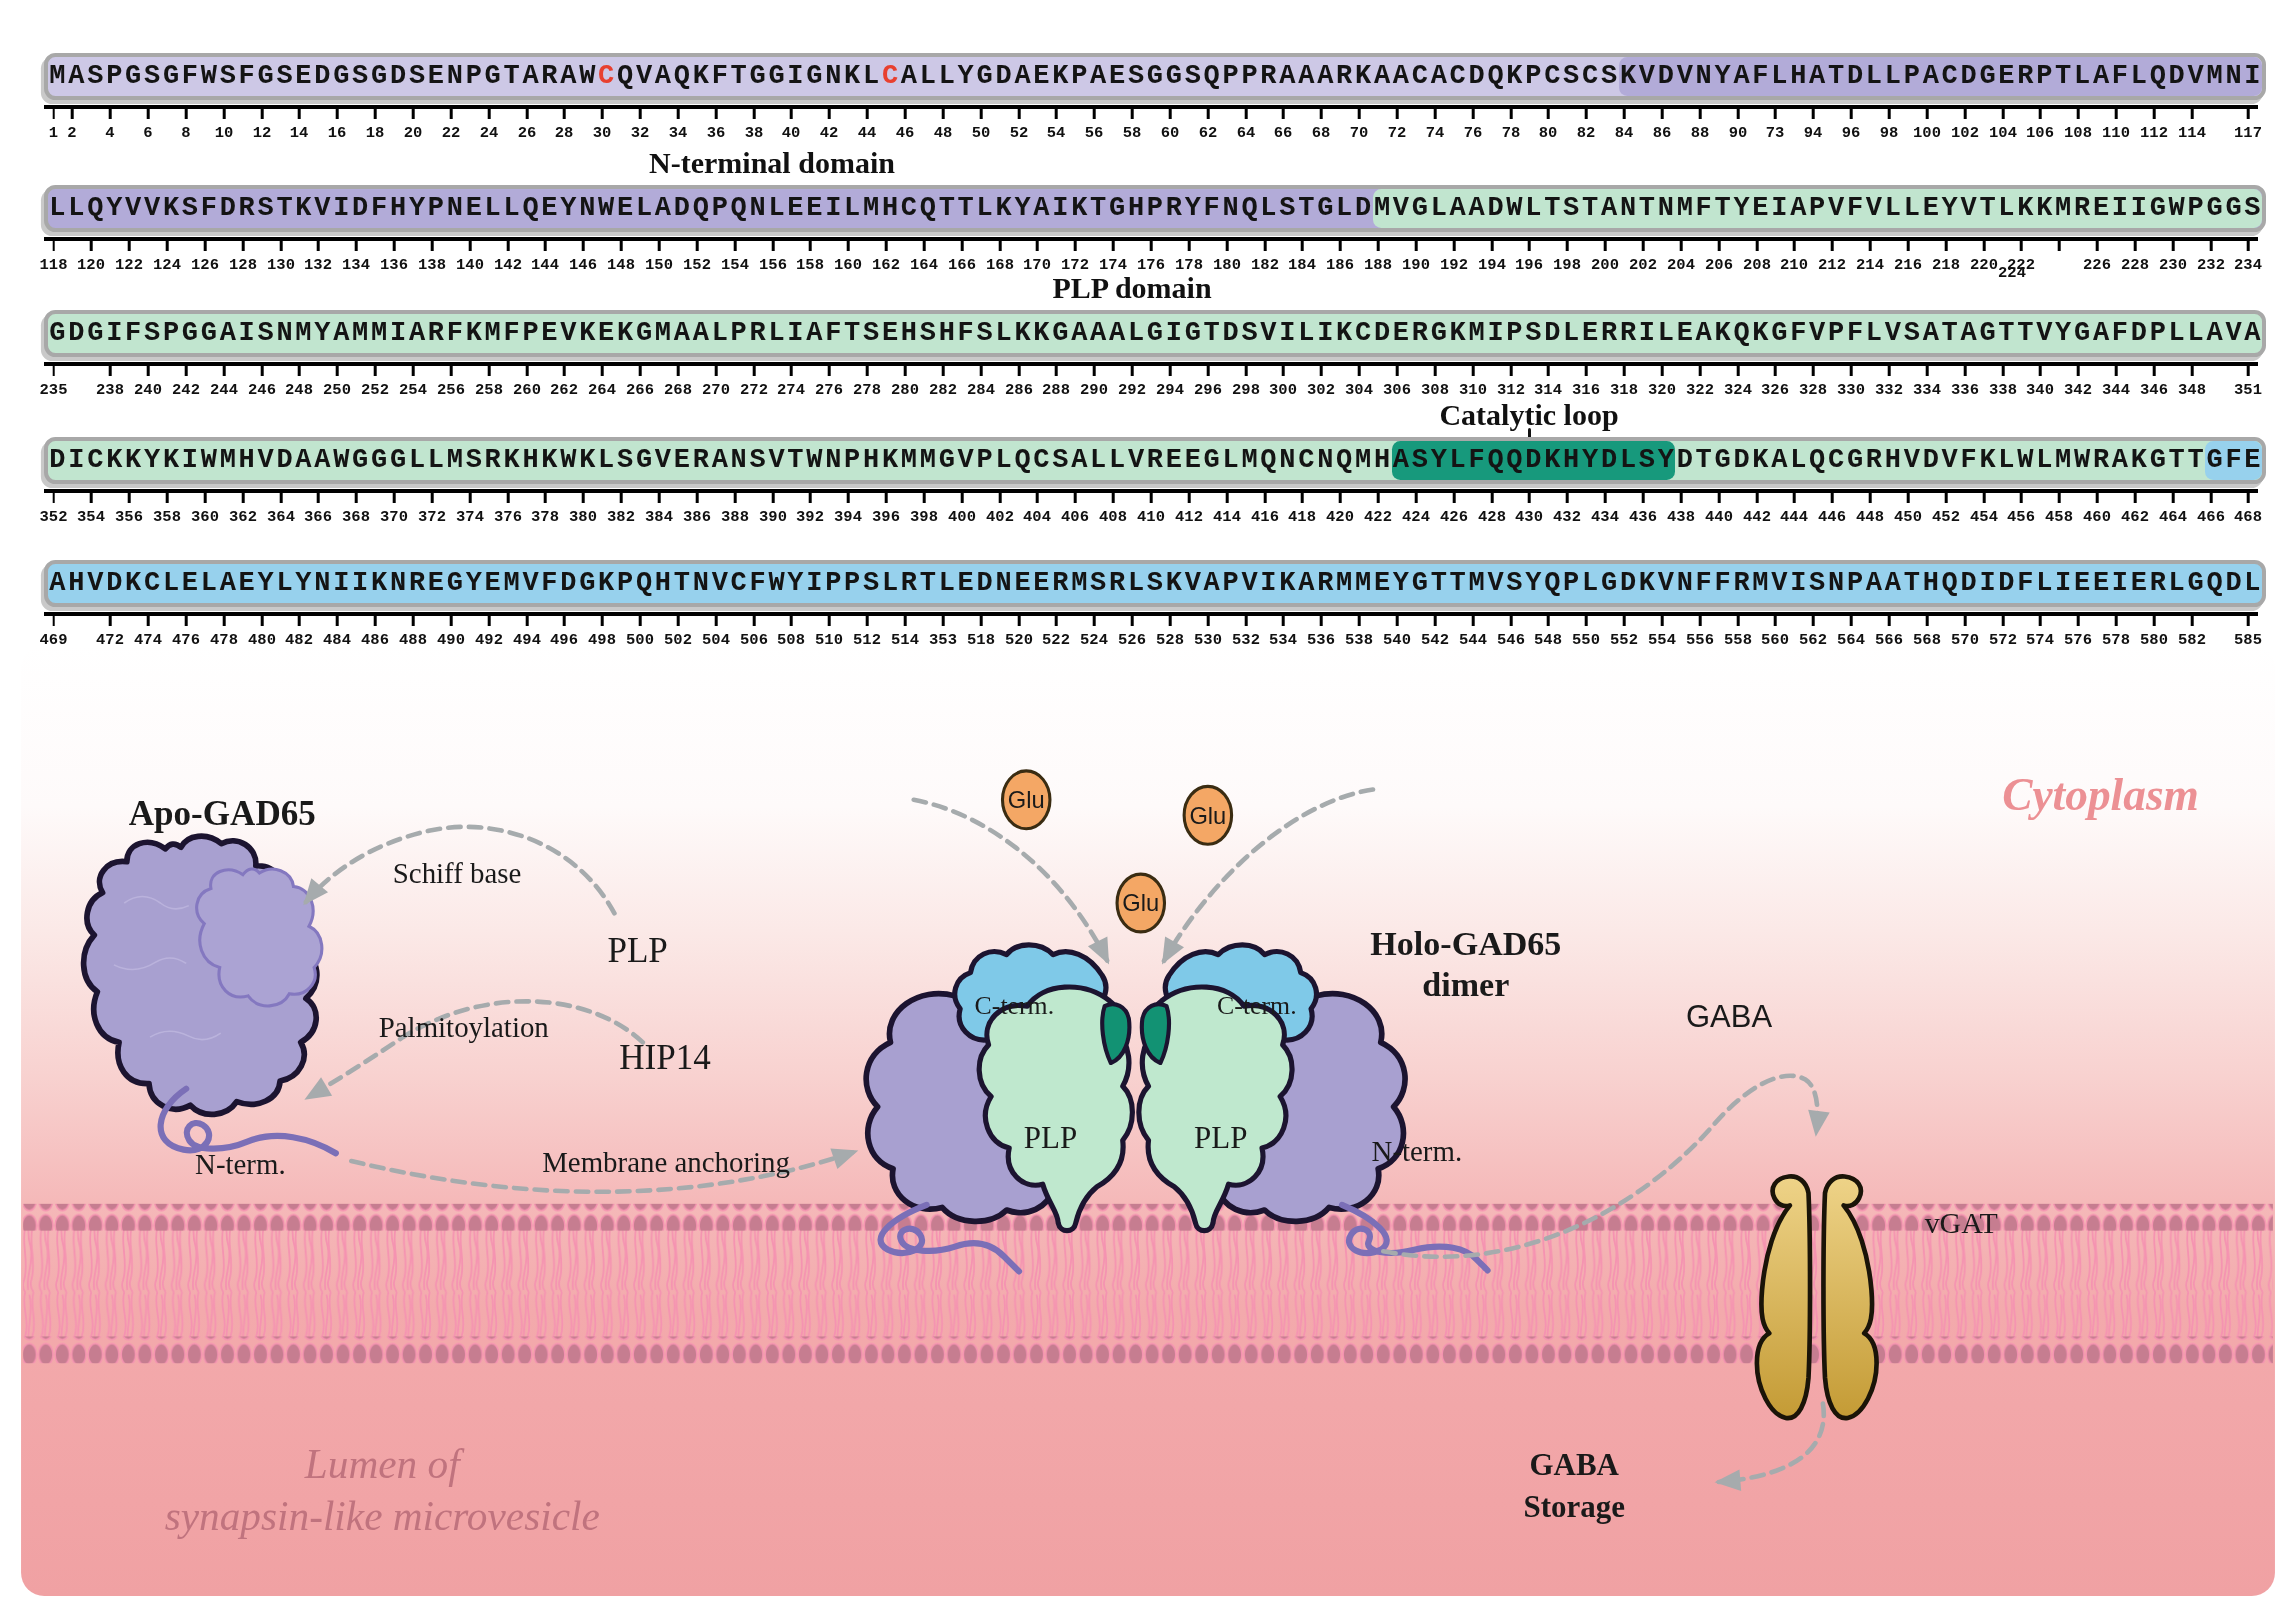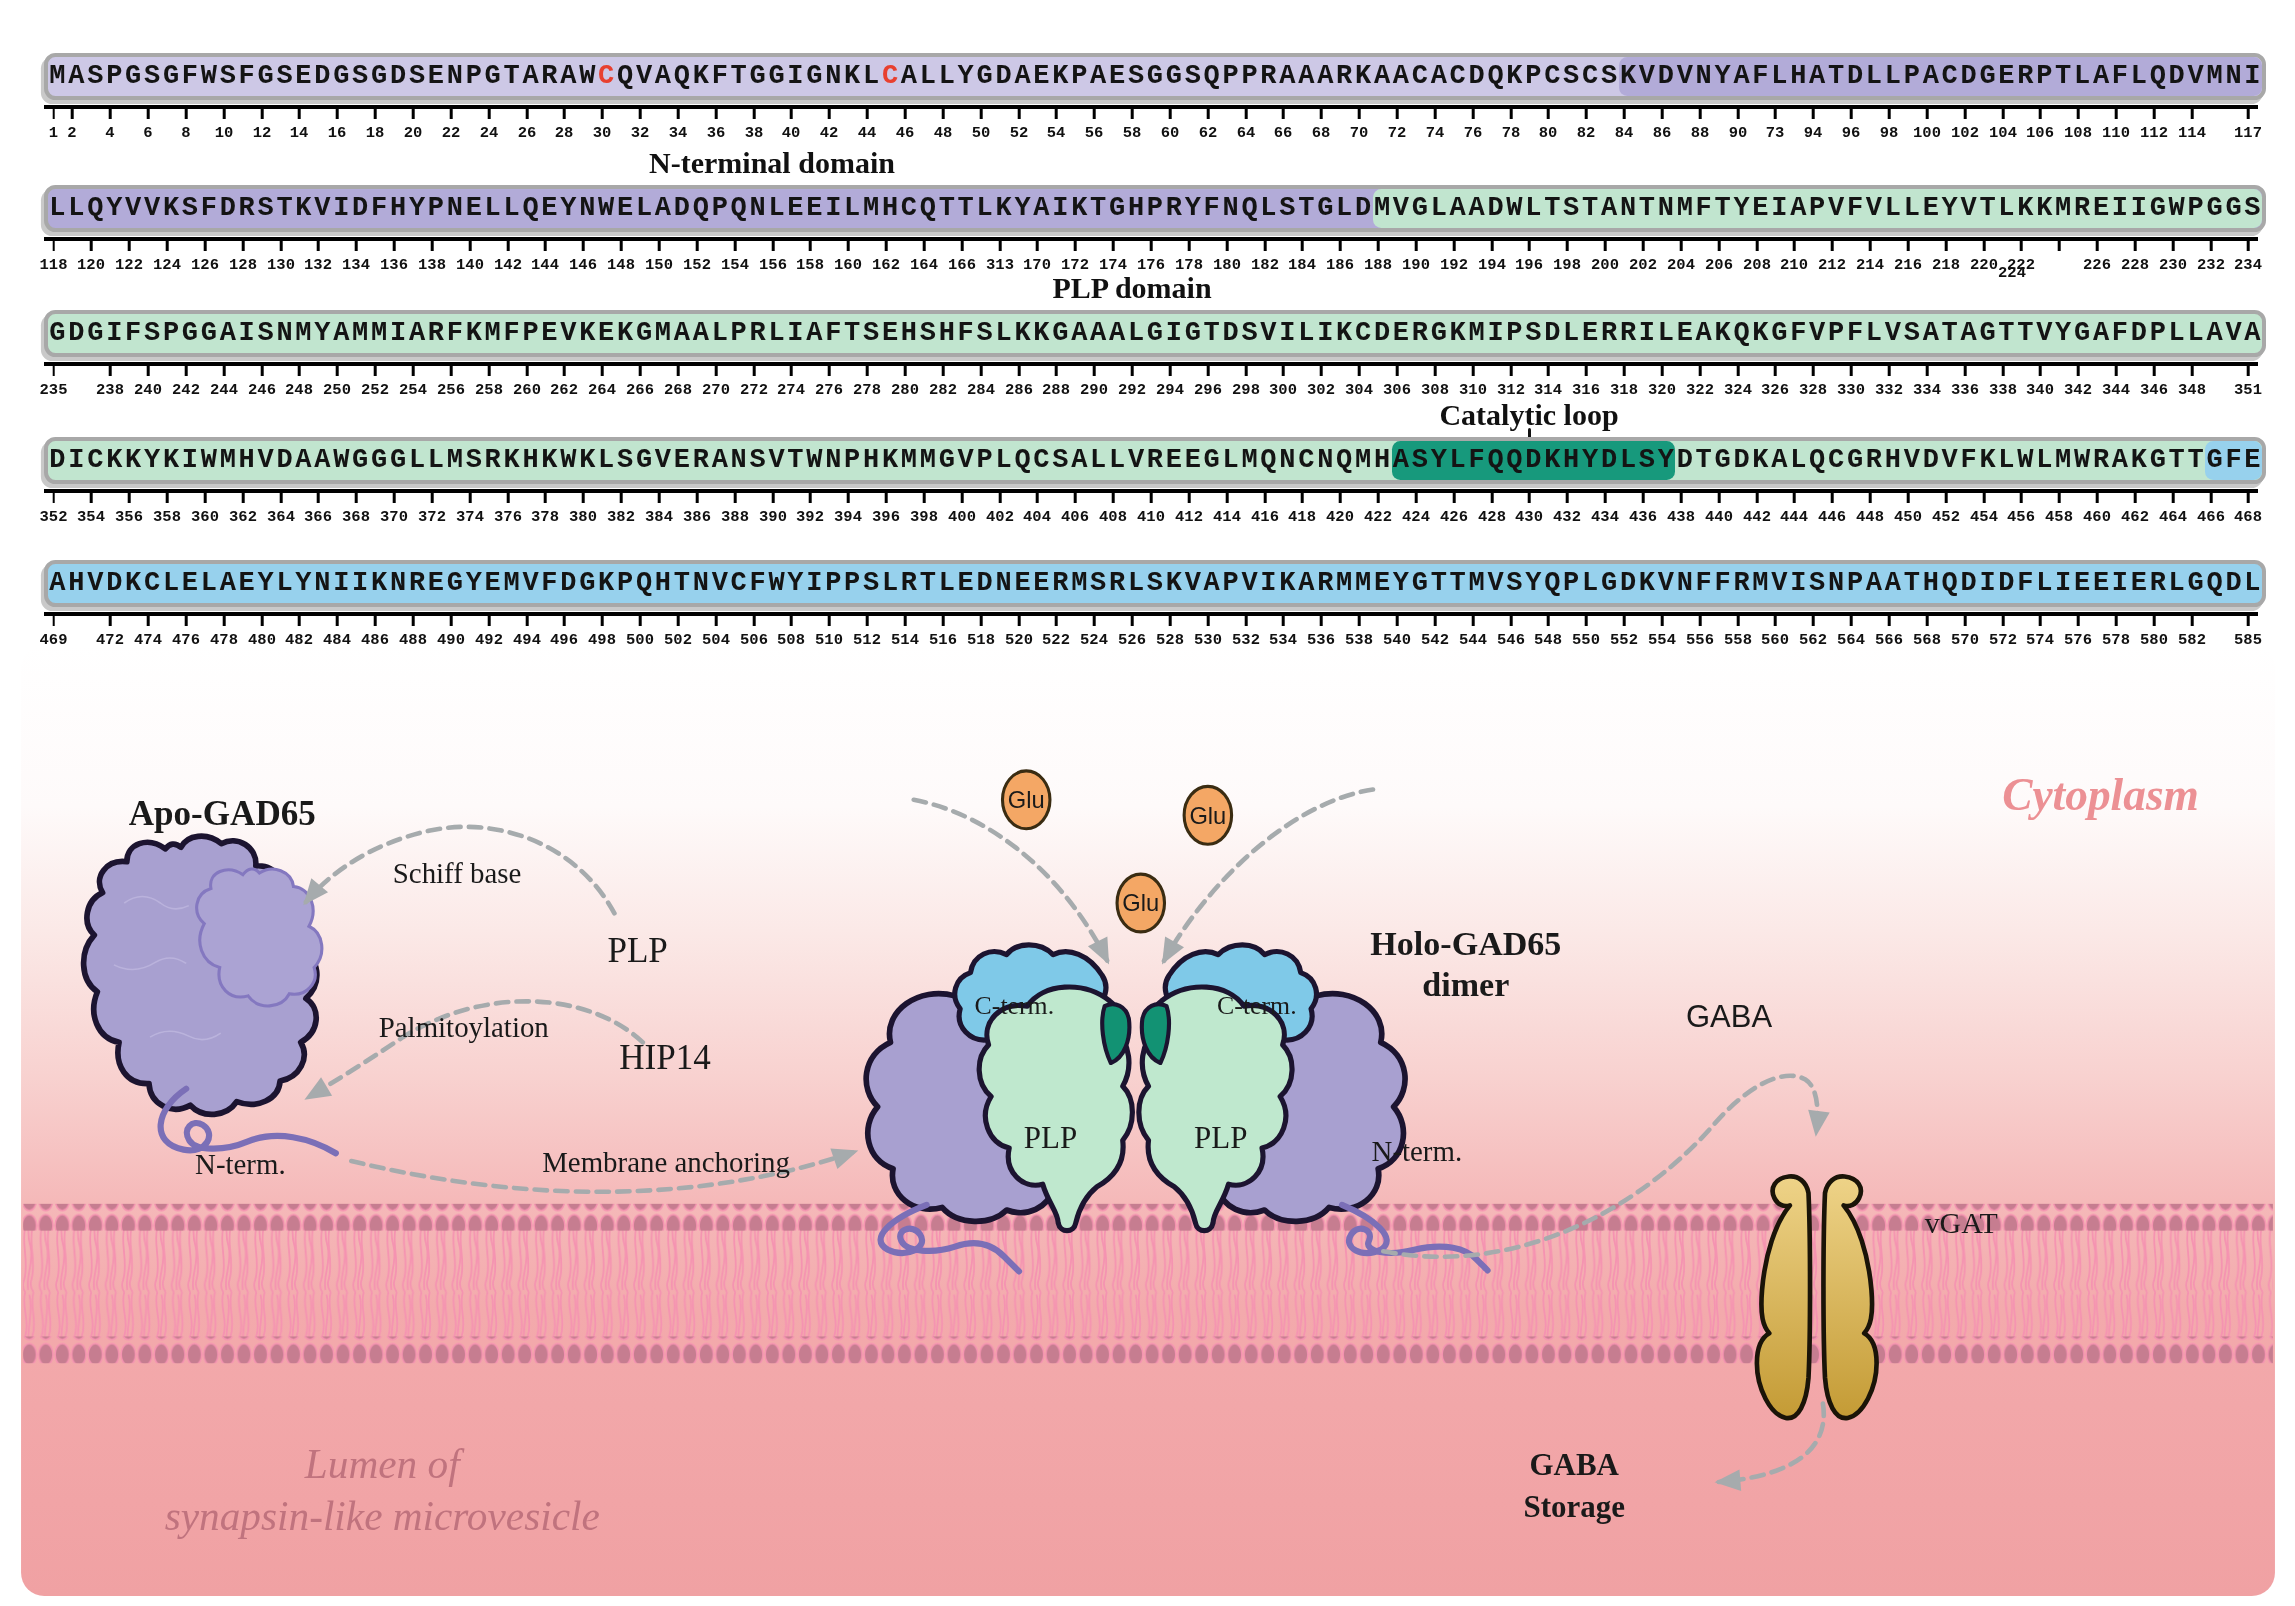--- a/index.html
+++ b/index.html
@@ -450,21 +450,21 @@
           <div class="num" style="left: 766px;">158</div>
           <div class="tick" style="left: 804px;"></div>
           <div class="num" style="left: 804px;">160</div>
           <div class="tick" style="left: 842px;"></div>
           <div class="num" style="left: 842px;">162</div>
           <div class="tick" style="left: 880px;"></div>
           <div class="num" style="left: 880px;">164</div>
           <div class="tick" style="left: 918px;"></div>
           <div class="num" style="left: 918px;">166</div>
           <div class="tick" style="left: 956px;"></div>
-          <div class="num" style="left: 956px;">313</div>
+          <div class="num" style="left: 956px;">168</div>
           <div class="tick" style="left: 993px;"></div>
           <div class="num" style="left: 993px;">170</div>
           <div class="tick" style="left: 1031px;"></div>
           <div class="num" style="left: 1031px;">172</div>
           <div class="tick" style="left: 1069px;"></div>
           <div class="num" style="left: 1069px;">174</div>
           <div class="tick" style="left: 1107px;"></div>
           <div class="num" style="left: 1107px;">176</div>
           <div class="tick" style="left: 1145px;"></div>
           <div class="num" style="left: 1145px;">178</div>
@@ -1182,21 +1182,21 @@
           <div class="num" style="left: 710px;">506</div>
           <div class="tick" style="left: 747px;"></div>
           <div class="num" style="left: 747px;">508</div>
           <div class="tick" style="left: 785px;"></div>
           <div class="num" style="left: 785px;">510</div>
           <div class="tick" style="left: 823px;"></div>
           <div class="num" style="left: 823px;">512</div>
           <div class="tick" style="left: 861px;"></div>
           <div class="num" style="left: 861px;">514</div>
           <div class="tick" style="left: 899px;"></div>
-          <div class="num" style="left: 899px;">516</div>
+          <div class="num" style="left: 899px;">353</div>
           <div class="tick" style="left: 937px;"></div>
           <div class="num" style="left: 937px;">518</div>
           <div class="tick" style="left: 975px;"></div>
           <div class="num" style="left: 975px;">520</div>
           <div class="tick" style="left: 1012px;"></div>
           <div class="num" style="left: 1012px;">522</div>
           <div class="tick" style="left: 1050px;"></div>
           <div class="num" style="left: 1050px;">524</div>
           <div class="tick" style="left: 1088px;"></div>
           <div class="num" style="left: 1088px;">526</div>

